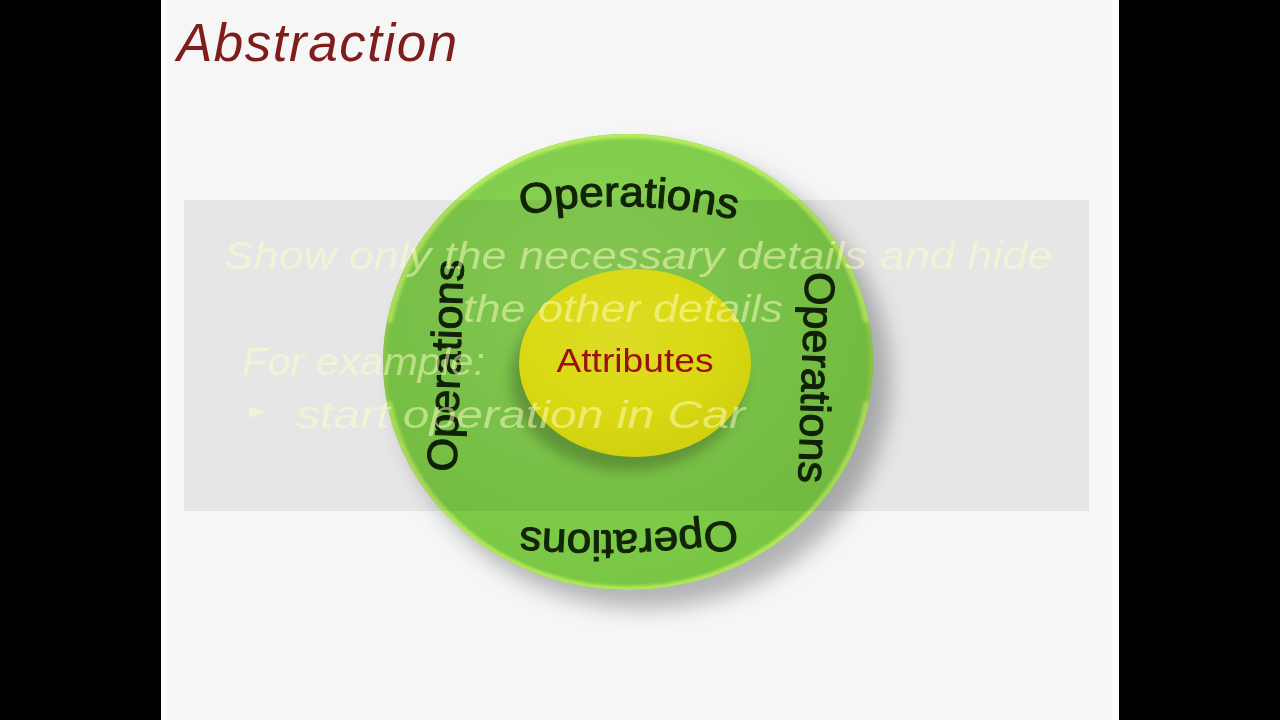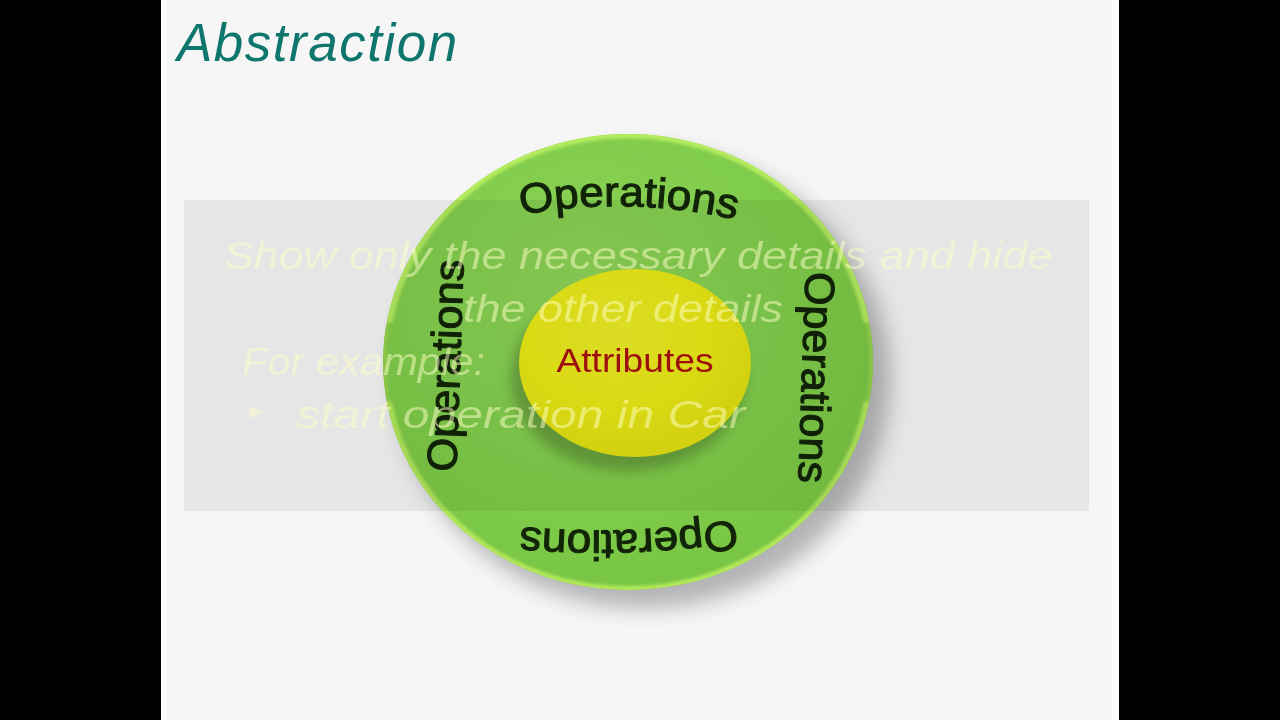--- a/index.html
+++ b/index.html
@@ -1,21 +1,21 @@
 <!DOCTYPE html>
 <html><head>
 <meta charset="utf-8">
 <style>
   html,body{margin:0;padding:0;}
   body{width:1280px;height:720px;background:#000;overflow:hidden;position:relative;
        font-family:"Liberation Sans", sans-serif;}
   #slide{position:absolute;left:161px;top:0;width:958px;height:720px;background:#f5f6f5;}
   #ledge{position:absolute;left:0;top:0;width:6px;height:720px;background:#fdfdfd;}
   #redge{position:absolute;right:0;top:0;width:7px;height:720px;background:#fbfcfb;}
-  #title{position:absolute;left:16px;top:12px;color:#0f766e;
+  #title{position:absolute;left:16px;top:12px;color:#7f1d1d;
          font-style:italic;font-size:53px;letter-spacing:1.5px;}
 </style>
 </head>
 <body>
 <div id="slide">
   <div id="ledge"></div>
   <div id="redge"></div>
   <div id="title">Abstraction</div>
   <svg width="958" height="720" viewBox="0 0 958 720" style="position:absolute;left:0;top:0;">
     <defs>

